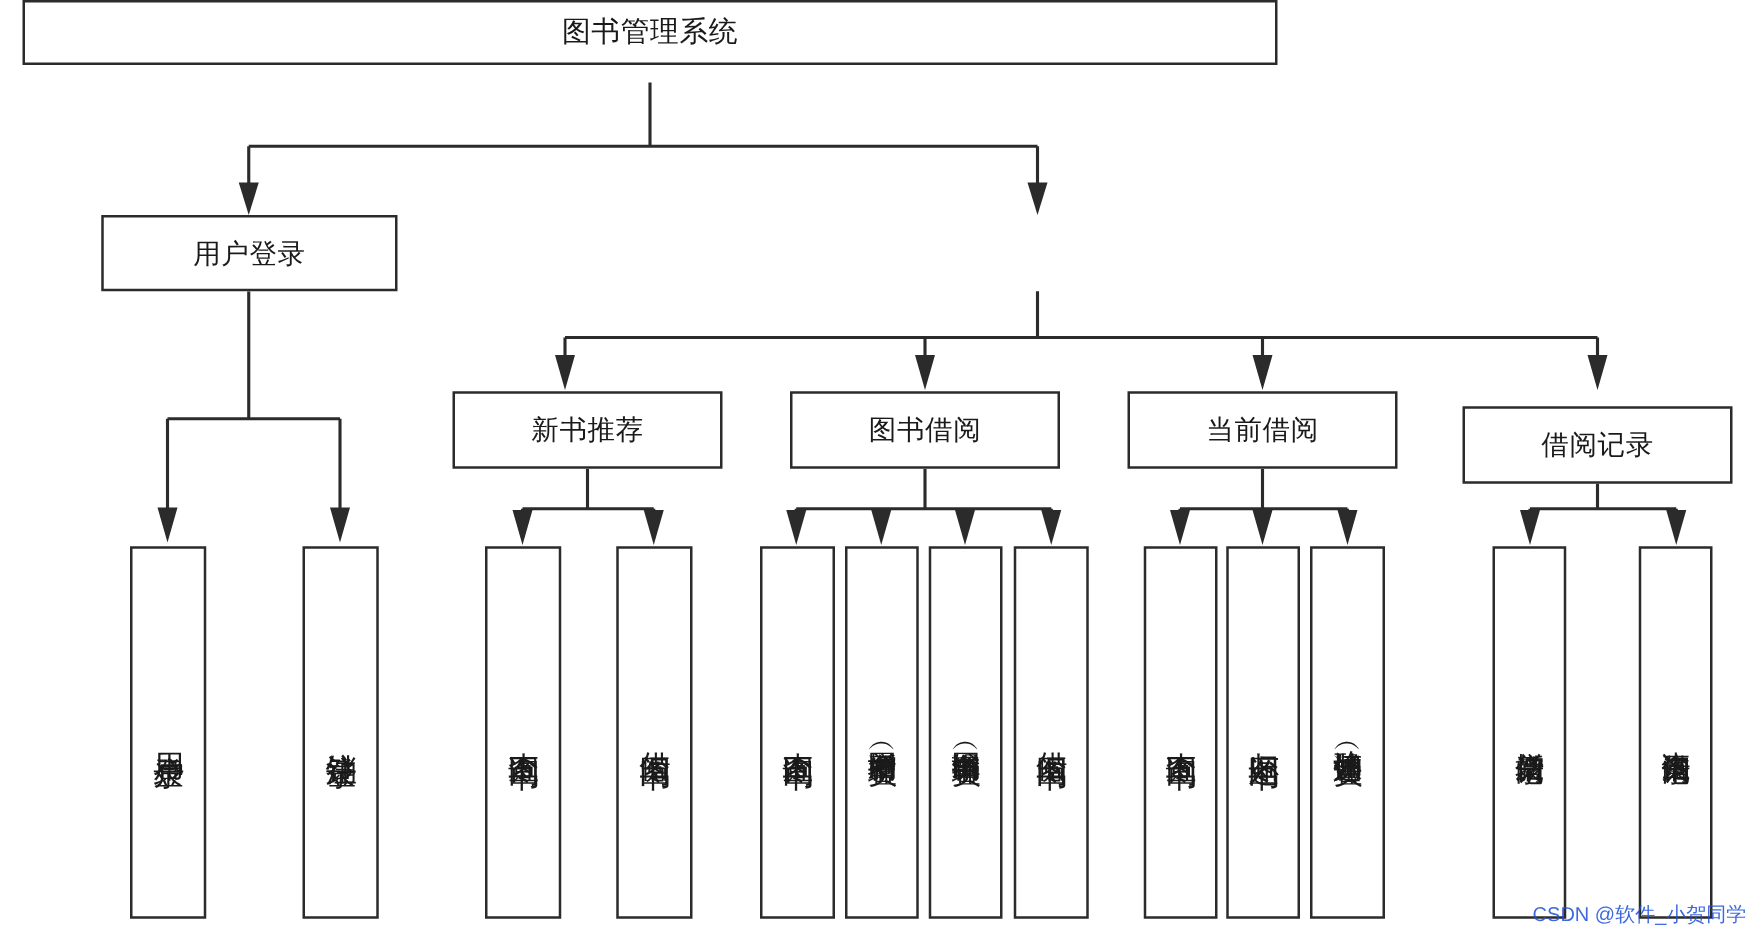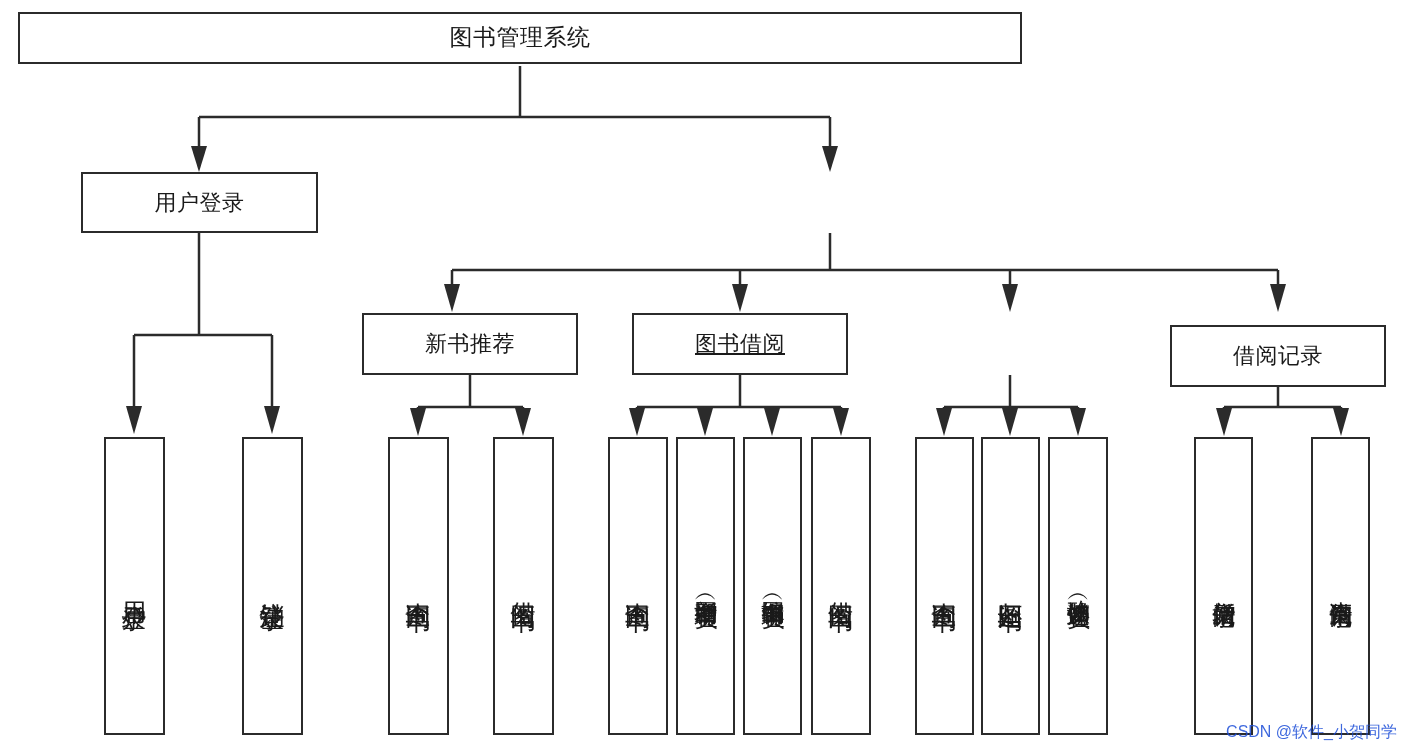--- a/index.html
+++ b/index.html
@@ -142,33 +142,36 @@
     <polygon points="1070,408 1086,408 1078,436"></polygon>
 
     <line x1="1278" y1="375" x2="1278" y2="407"></line>
     <line x1="1224" y1="407" x2="1341" y2="407"></line>
     <line x1="1224" y1="407" x2="1224" y2="414"></line>
     <polygon points="1216,408 1232,408 1224,436"></polygon>
     <line x1="1341" y1="407" x2="1341" y2="414"></line>
     <polygon points="1333,408 1349,408 1341,436"></polygon>
   </svg>
 
-  <div class="node h-node" id="n-root" style="left:18px; top:12px; width:1004px; height:52px;">
+  <div class="node h-node" id="n-root" style="left:18px; top:0; width:1004px; height:52px;">
     <span class="lbl">图书管理系统</span>
   </div>
 
   <div class="node h-node" style="left:81px; top:172px; width:237px; height:61px;">
     <span class="lbl">用户登录</span>
   </div>
 
   <div class="node h-node" style="left:362px; top:313px; width:216px; height:62px;">
     <span class="lbl">新书推荐</span>
   </div>
-  <div class="node h-node" style="left:632px; top:313px; width:216px; height:62px;text-decoration:underline;">
+  <div class="node h-node" style="left:632px; top:313px; width:216px; height:62px;">
     <span class="lbl">图书借阅</span>
+  </div>
+  <div class="node h-node" style="left:902px; top:313px; width:216px; height:62px;">
+    <span class="lbl">当前借阅</span>
   </div>
   <div class="node h-node" style="left:1170px; top:313px; width:216px; height:62px;margin-top:12px;">
     <span class="lbl">借阅记录</span>
   </div>
 
   <div class="node v-node" style="left:104px; top:437px; width:61px; height:298px;">
     <span class="lbl">用户登录</span>
   </div>
   <div class="node v-node" style="left:242px; top:437px; width:61px; height:298px;">
     <span class="lbl">注销登录</span>

